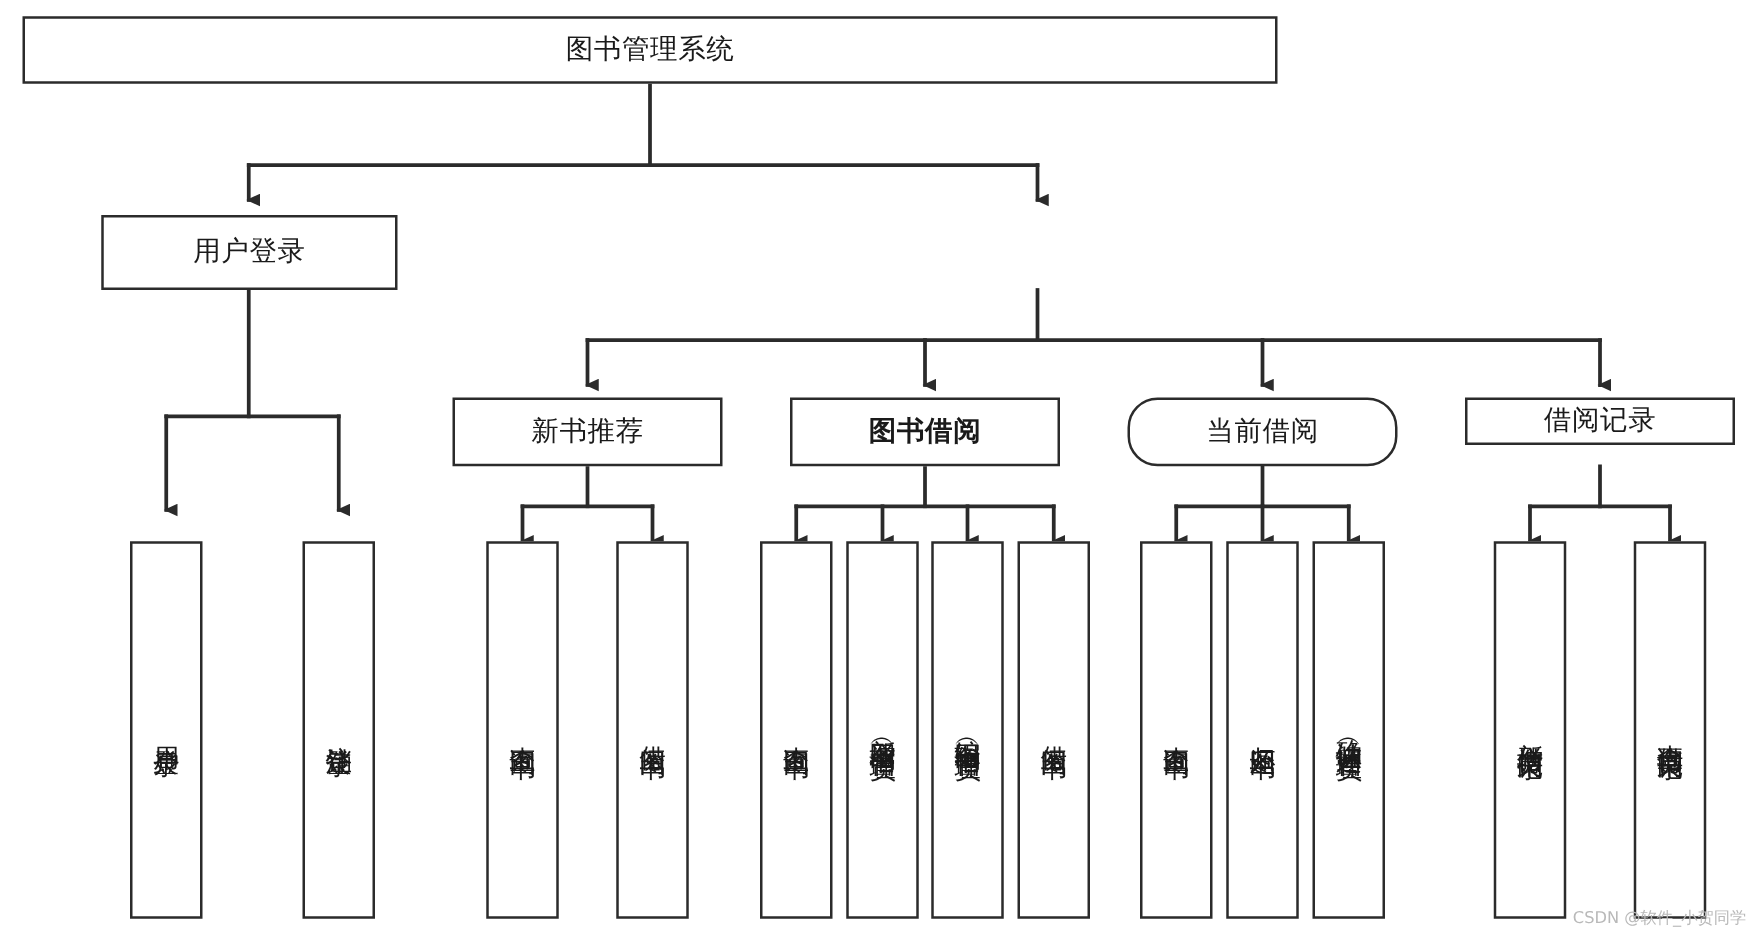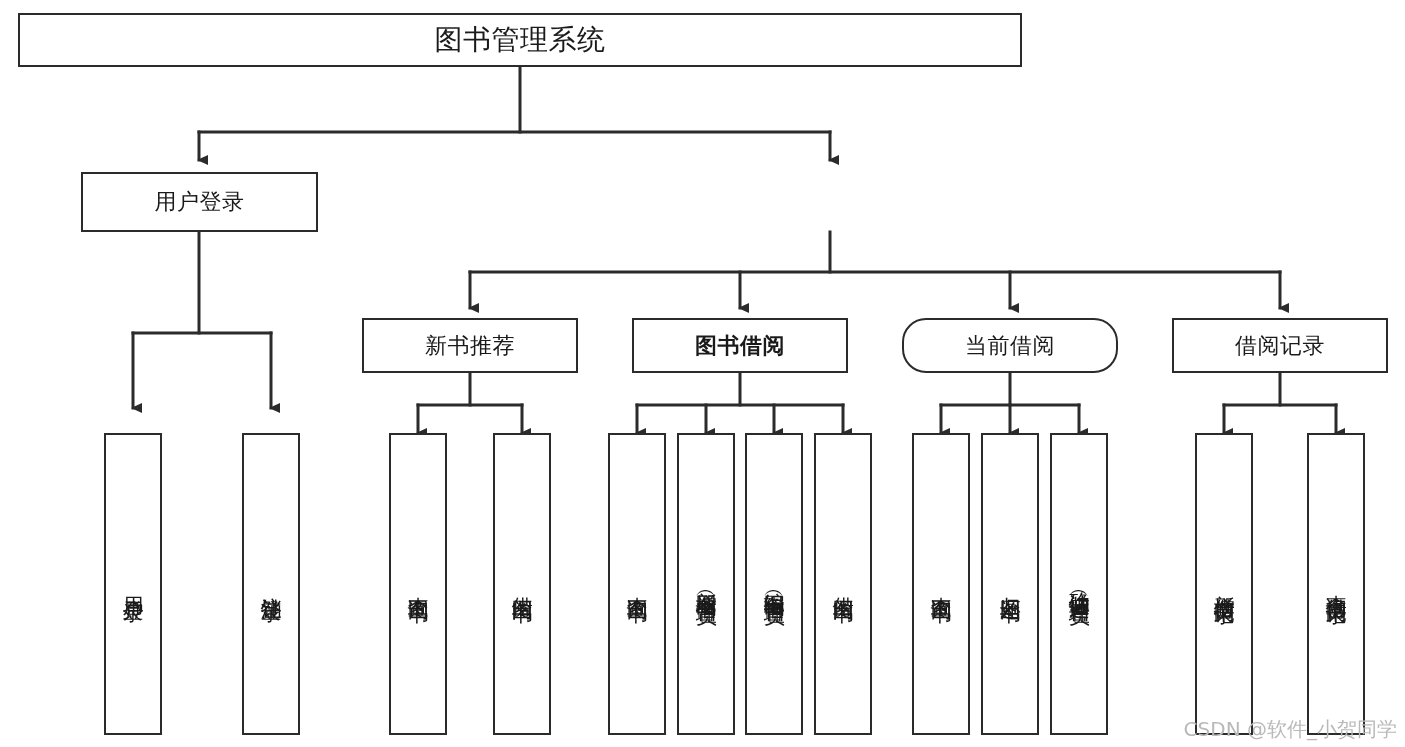--- a/index.html
+++ b/index.html
@@ -37,21 +37,21 @@
     overflow: hidden;
   }
   .node-label {
     color: #1a1a1a;
     font-size: 22px;
     line-height: 1.15;
     letter-spacing: 0.5px;
     white-space: nowrap;
     text-align: center;
   }
-  .node.root .node-label { font-size: 28px; }
+  .node.root .node-label { font-size: 22px; }
   .node.level2 .node-label { font-size: 22px; }
 
   
   .node.leaf {
     align-items: center;
     justify-content: center;
   }
   .node.leaf .node-label {
     writing-mode: vertical-rl;
     text-orientation: upright;
@@ -59,21 +59,21 @@
     font-size: 21px;
     line-height: 1.35;
     letter-spacing: 2px;
     white-space: nowrap;
     max-height: 100%;
   }
   #watermark {
     position: absolute;
     right: 8px;
     bottom: 4px;
-    font-size: 20px;
+    font-size: 13px;
     color: #b9b9b9;
     white-space: nowrap;
     pointer-events: none;
     font-family: "DejaVu Sans", "Liberation Sans", sans-serif;
   }
 </style>
 </head>
 <body>
 
 <div id="diagram-root">
@@ -142,21 +142,21 @@
   </div>
 
   <div class="node level2" style="left:632px; top:318px; width:216px; height:55px;font-weight:bold;">
     <span class="node-label">图书借阅</span>
   </div>
 
   <div class="node level2" style="left:902px; top:318px; width:216px; height:55px;border-radius:24px;">
     <span class="node-label">当前借阅</span>
   </div>
 
-  <div class="node level2" style="left:1172px; top:318px; width:216px; height:55px;">
+  <div class="node level2" style="left:1172px; top:318px; width:216px; height:38px;">
     <span class="node-label">借阅记录</span>
   </div>
 
   <div class="node leaf" style="left:104px; top:433px; width:58px; height:302px;">
     <span class="node-label">用户登录</span>
   </div>
   <div class="node leaf" style="left:242px; top:433px; width:58px; height:302px;">
     <span class="node-label">注销登录</span>
   </div>
 

